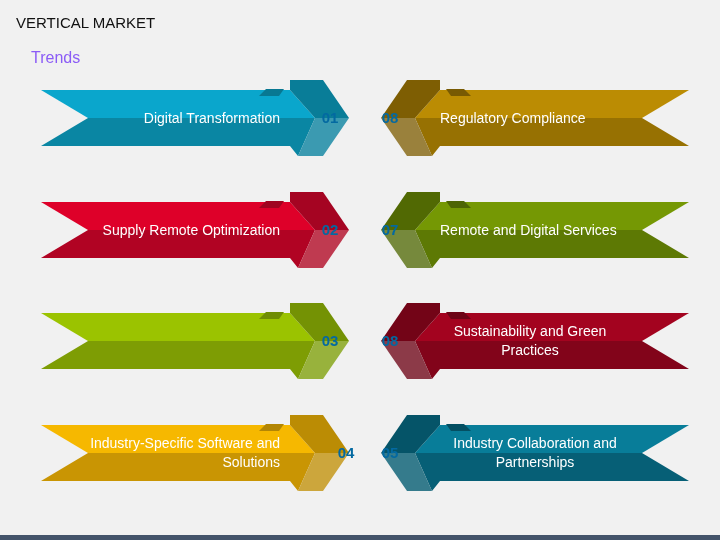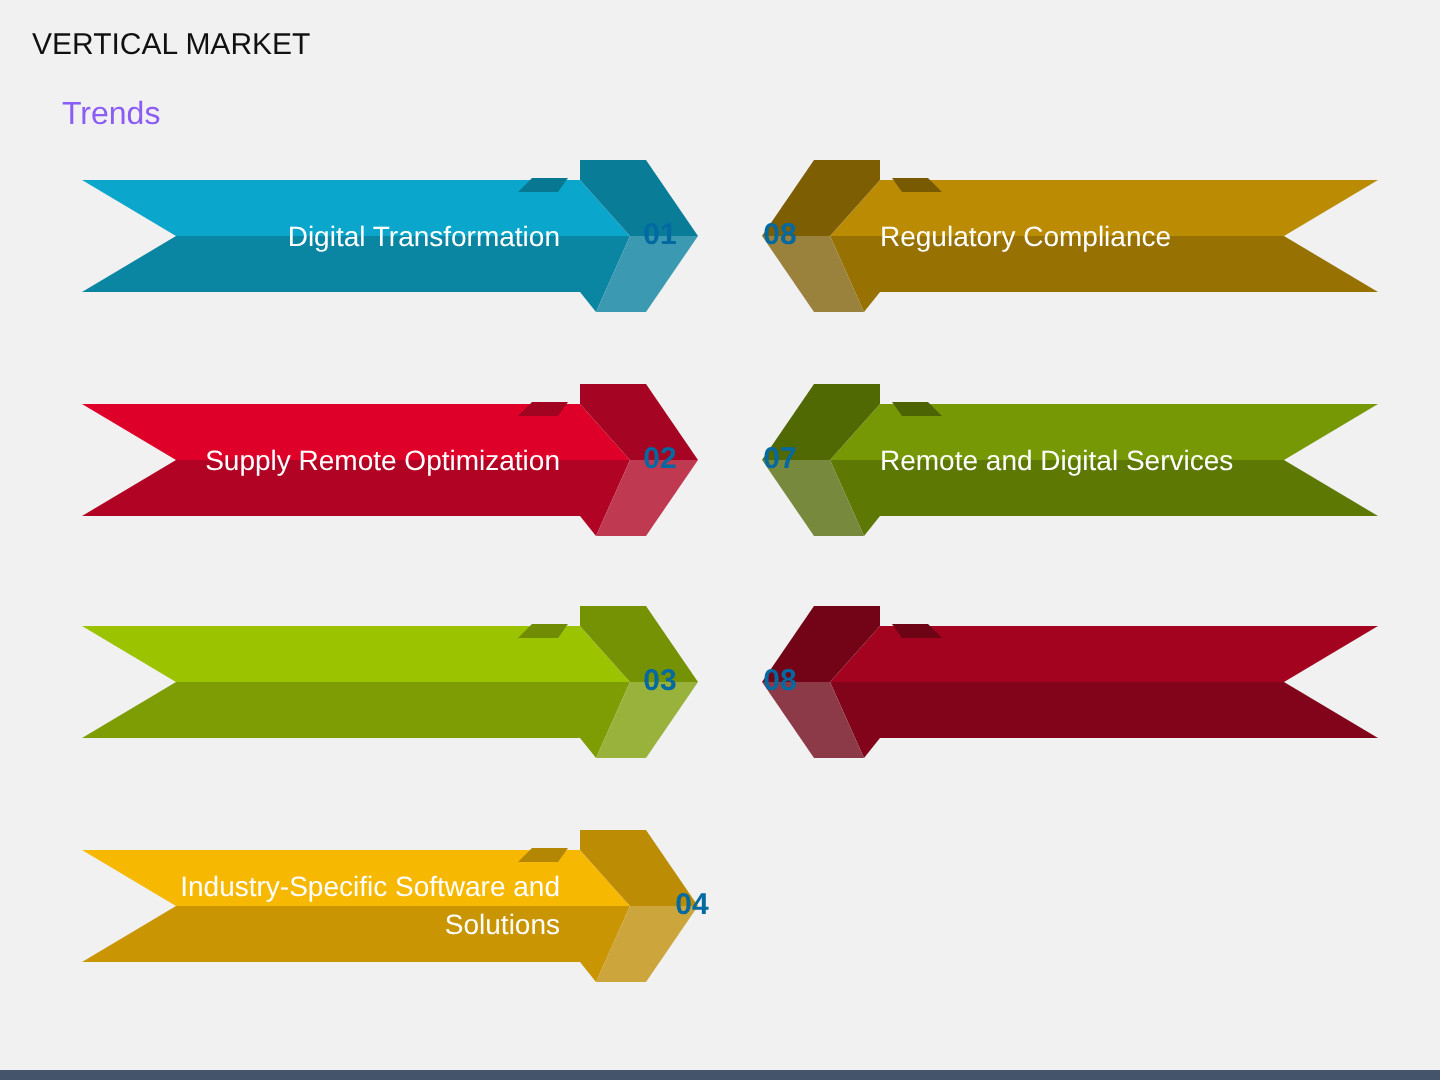--- a/index.html
+++ b/index.html
@@ -115,19 +115,31 @@
   </div>
 
   <div class="row" style="left:360px; top:303px;">
     <svg width="360" height="80">
         <polygon points="329,10 80,10 55,38 282,38" fill="#a3031f"></polygon>
         <polygon points="282,38 55,38 72,76 80,66 329,66" fill="#82041a"></polygon>
         <polygon points="111,16 104,9 86,9 91,16" fill="#6d0416"></polygon>
         <polygon points="80,0 47,0 21,38 55,38 80,10" fill="#730417"></polygon>
         <polygon points="55,38 21,38 47,76 72,76" fill="#8c3a48"></polygon>
       </svg>
+    <div class="label right" style="top:10px; width:180px;">Sustainability and Green Practices</div>
     <div class="num" style="left:15px; top:28px;">08</div>
   </div>
 
+  <div class="row" style="left:360px; top:415px;">
+    <svg width="360" height="80">
+        <polygon points="329,10 80,10 55,38 282,38" fill="#087d99"></polygon>
+        <polygon points="282,38 55,38 72,76 80,66 329,66" fill="#065f76"></polygon>
+        <polygon points="111,16 104,9 86,9 91,16" fill="#044f62"></polygon>
+        <polygon points="80,0 47,0 21,38 55,38 80,10" fill="#055468"></polygon>
+        <polygon points="55,38 21,38 47,76 72,76" fill="#357b8c"></polygon>
+      </svg>
+    <div class="label right" style="top:10px; width:190px;">Industry Collaboration and Partnerships</div>
+    <div class="num" style="left:15px; top:28px;">05</div>
+  </div>
 
 </div>
 
 <div class="footer-bar"></div>
 
 </body></html>

